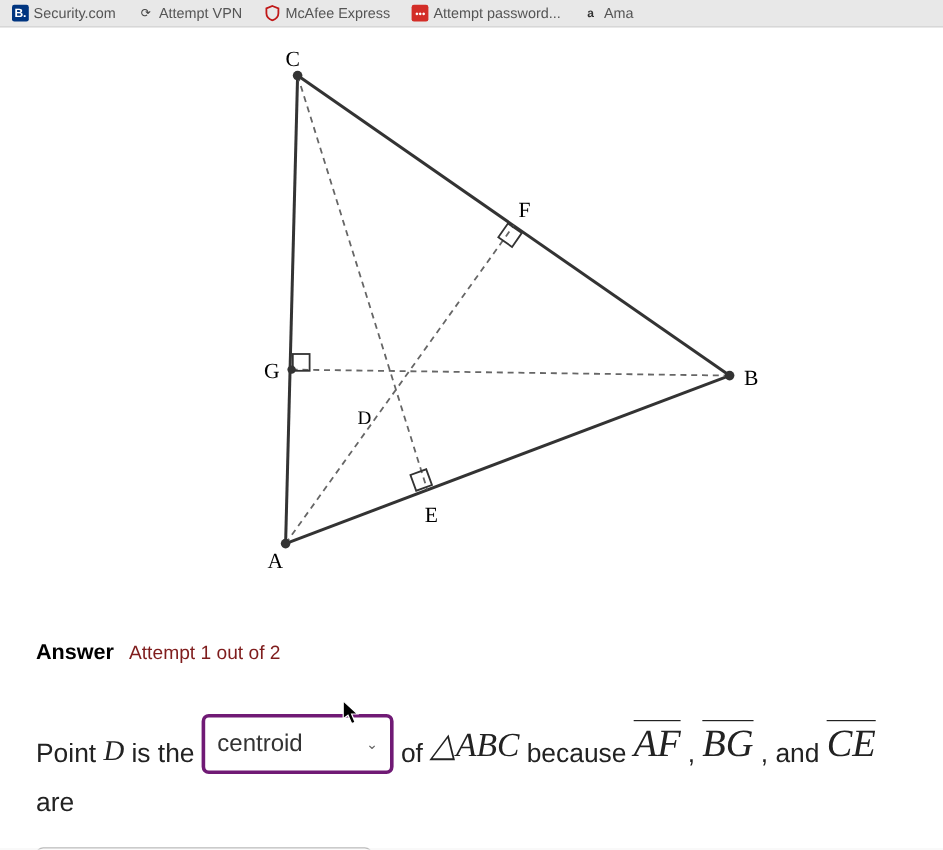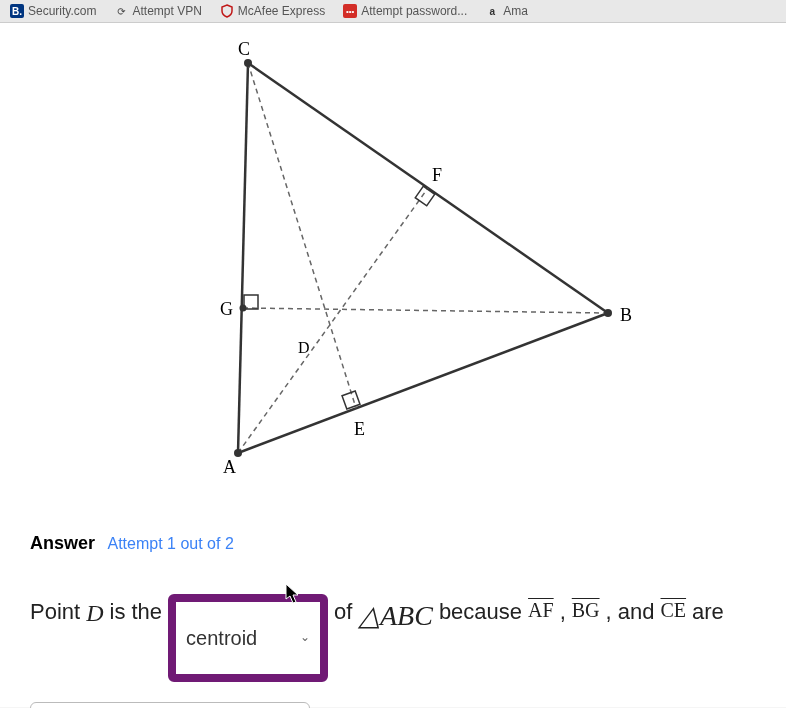--- a/index.html
+++ b/index.html
@@ -63,55 +63,56 @@
     .answer-header {
       margin-bottom: 40px;
     }
     .answer-label {
       font-weight: bold;
       font-size: 18px;
       color: #000000;
     }
     .attempt-text {
       font-size: 16px;
-      color: #3b82f6;
+      color: #7f1d1d;
       margin-left: 8px;
     }
     .sentence {
       font-size: 22px;
       color: #222;
       line-height: 1.6;
       display: flex;
       flex-wrap: wrap;
-      align-items: flex-start;
+      align-items: flex-end;
       gap: 6px;
     }
     .math-d {
       font-family: 'Times New Roman', serif;
       font-style: italic;
       font-size: 24px;
     }
     .math-triangle {
       font-family: 'Times New Roman', serif;
       font-style: italic;
       font-size: 28px;
     }
     .overline {
       font-family: 'Times New Roman', serif;
-      font-size: 20px;
+      font-style: italic;
+      font-size: 32px;
       text-decoration: overline;
       text-decoration-thickness: 1px;
     }
     .dropdown {
       display: inline-flex;
       align-items: center;
       justify-content: space-between;
-      border: 8px solid #701a75;
+      border: 3px solid #701a75;
       border-radius: 6px;
-      padding: 20px 10px;
+      padding: 6px 10px;
       font-size: 20px;
       color: #333;
       min-width: 160px;
       background: white;
       cursor: pointer;
     }
     .dropdown-secondary {
       display: inline-flex;
       align-items: center;
       justify-content: space-between;

